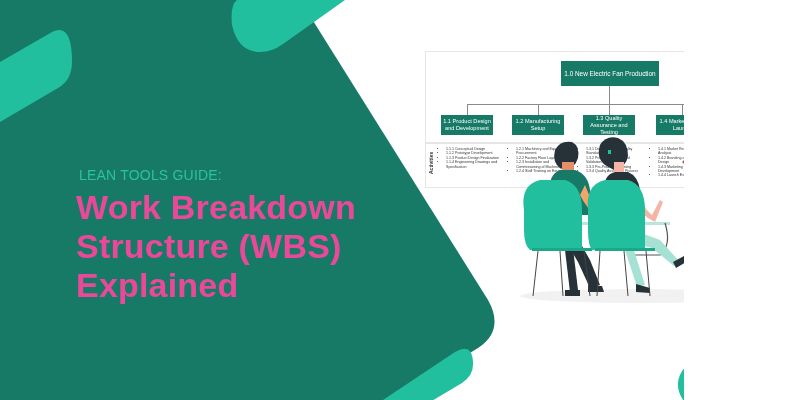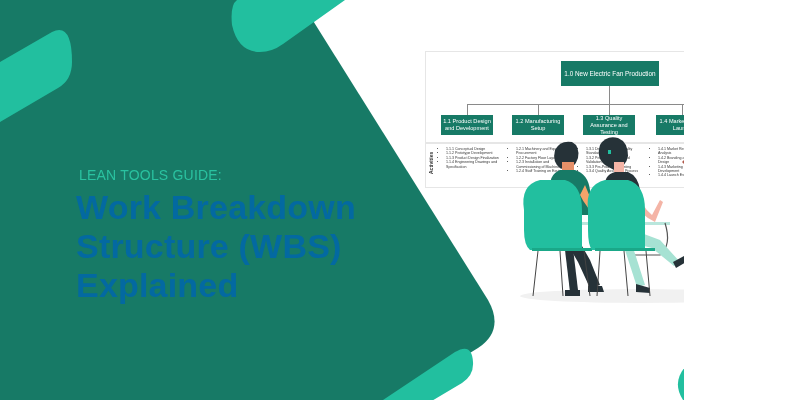--- a/index.html
+++ b/index.html
@@ -1,21 +1,21 @@
 <!DOCTYPE html>
 <html><head>
 <meta charset="utf-8">
 <style>
   html, body { margin: 0; padding: 0; }
   body { width: 800px; height: 400px; overflow: hidden; background: #ffffff; position: relative; font-family: "Liberation Sans", sans-serif; }
   .canvas { position: absolute; left: 0; top: 0; width: 684px; height: 400px; overflow: hidden; background: #ffffff; }
   svg.bg { position: absolute; left: 0; top: 0; }
 
   .subtitle { position: absolute; left: 79px; top: 167px; font-size: 14px; letter-spacing: 0.2px; color: #2ac2a0; font-weight: 400; }
-  .title { position: absolute; left: 76px; top: 188px; width: 330px; font-size: 34px; line-height: 39px; font-weight: 700; color: #0369a1; letter-spacing: 0.2px; }
+  .title { position: absolute; left: 76px; top: 188px; width: 330px; font-size: 34px; line-height: 39px; font-weight: 700; color: #ec4899; letter-spacing: 0.2px; }
 
   
   .wbs { position: absolute; left: 425px; top: 51px; width: 358px; height: 90px; border: 1px solid #e6e6e6; background: #ffffff; }
   .wbs-root { position: absolute; left: 135px; top: 9px; width: 98px; height: 25px; background: #177a66; color: #ffffff; font-size: 6.4px; display: flex; align-items: center; justify-content: center; text-align: center; }
   .wbs-line { position: absolute; background: #8a8a8a; }
   .wbs-node { position: absolute; top: 63px; height: 20px; background: #177a66; color: #ffffff; font-size: 5.6px; line-height: 7px; display: flex; align-items: center; justify-content: center; text-align: center; }
   .acts { position: absolute; left: 425px; top: 143px; width: 358px; height: 43px; border: 1px solid #e6e6e6; background: #ffffff; }
   .acts-label { position: absolute; left: 2px; top: 14px; font-size: 5px; font-weight: 700; color: #333; transform: rotate(-90deg); transform-origin: left top; top: 30px; }
   .act-col { position: absolute; top: 3px; font-size: 3.6px; line-height: 4.4px; color: #333; margin: 0; padding: 0 0 0 6px; list-style: disc; }
   .act-col li { margin: 0; }

